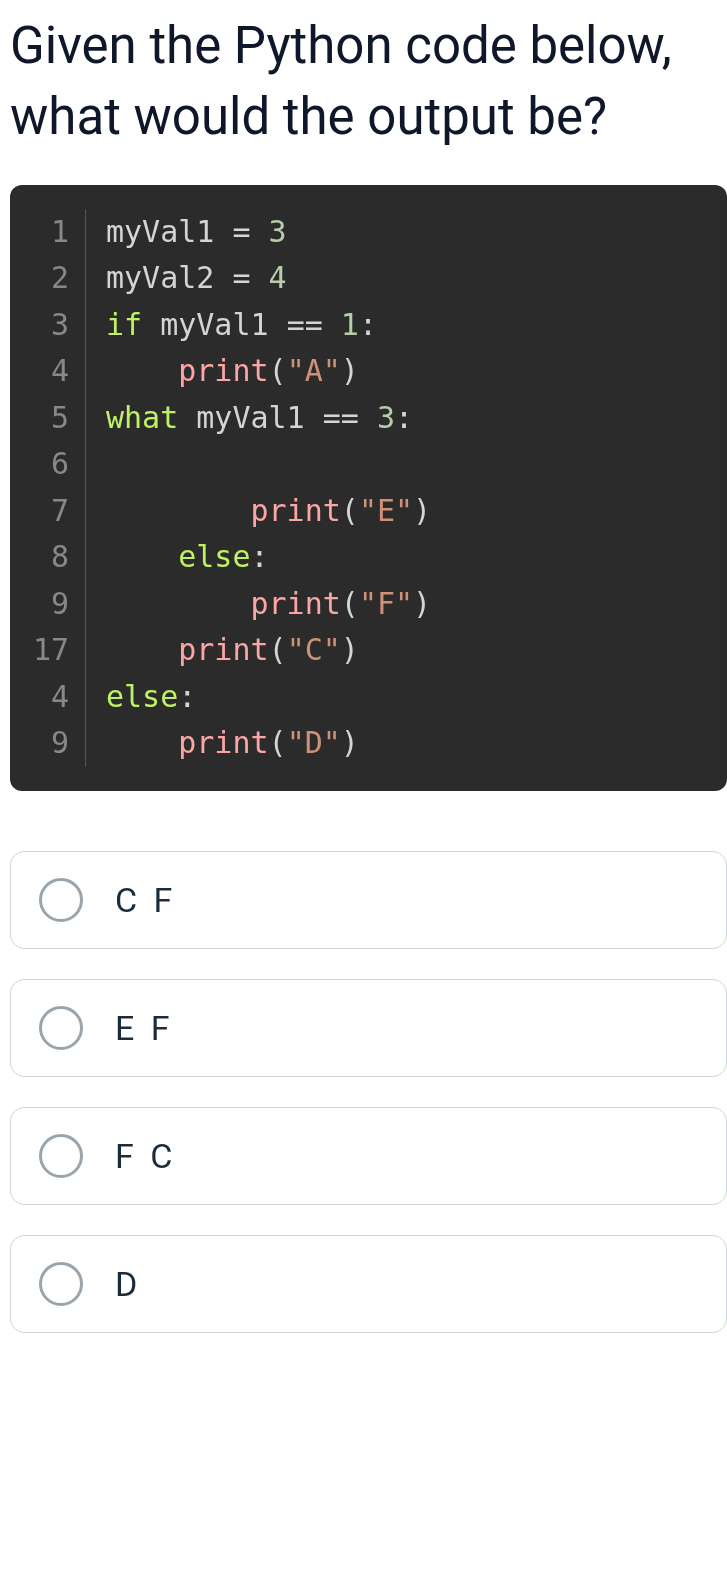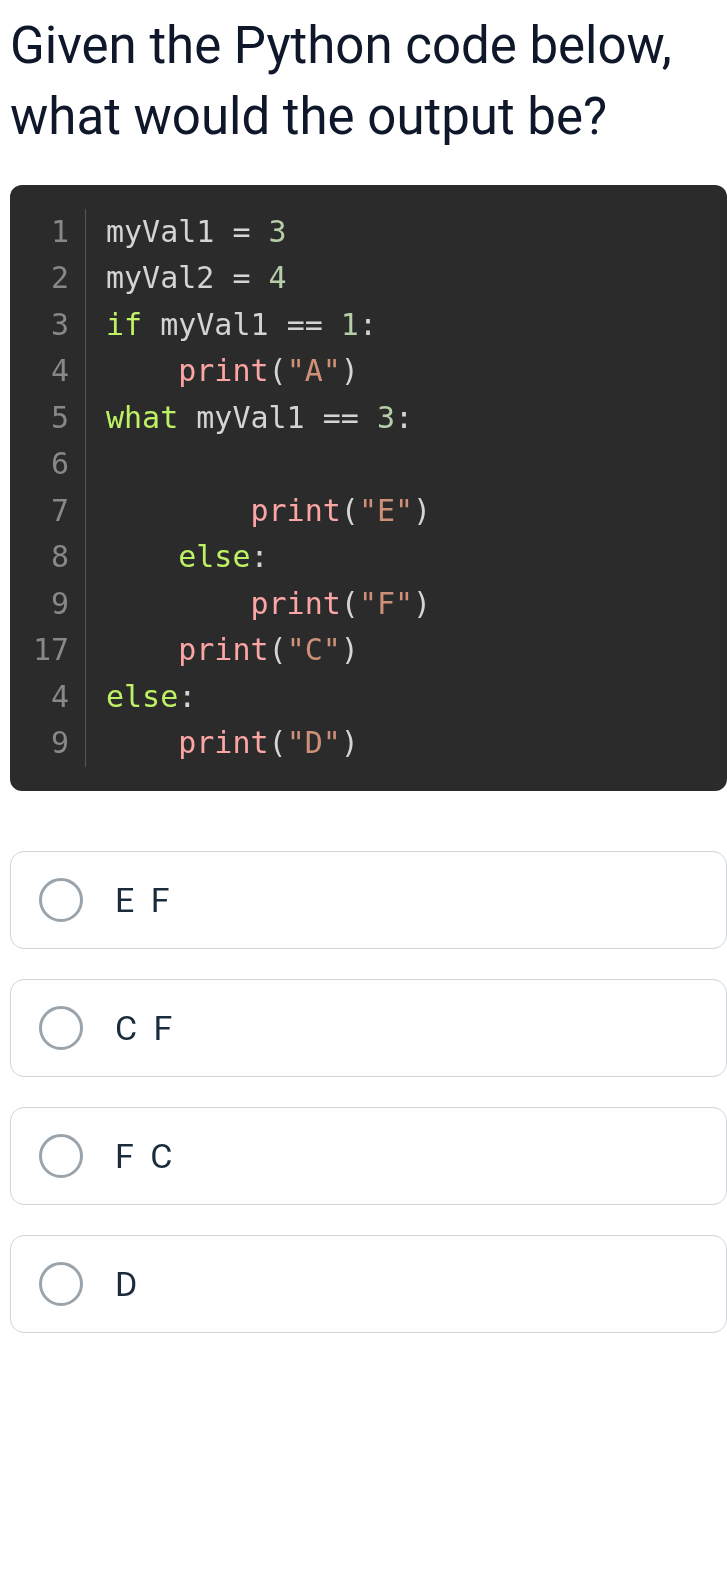--- a/index.html
+++ b/index.html
@@ -126,25 +126,25 @@
     </div>
     <div class="code-row">
       <div class="line-num">9</div>
       <div class="code-content"><span class="tok-var">    </span><span class="tok-fn">print</span><span class="tok-punc">(</span><span class="tok-str">"D"</span><span class="tok-punc">)</span></div>
     </div>
   </div>
 
 <div id="options">
     <div class="option">
       <div class="radio"></div>
-      <div class="option-label">E F</div>
+      <div class="option-label">C F</div>
     </div>
     <div class="option">
       <div class="radio"></div>
-      <div class="option-label">C F</div>
+      <div class="option-label">E F</div>
     </div>
     <div class="option">
       <div class="radio"></div>
       <div class="option-label">F C</div>
     </div>
     <div class="option">
       <div class="radio"></div>
       <div class="option-label">D</div>
     </div>
   </div>

